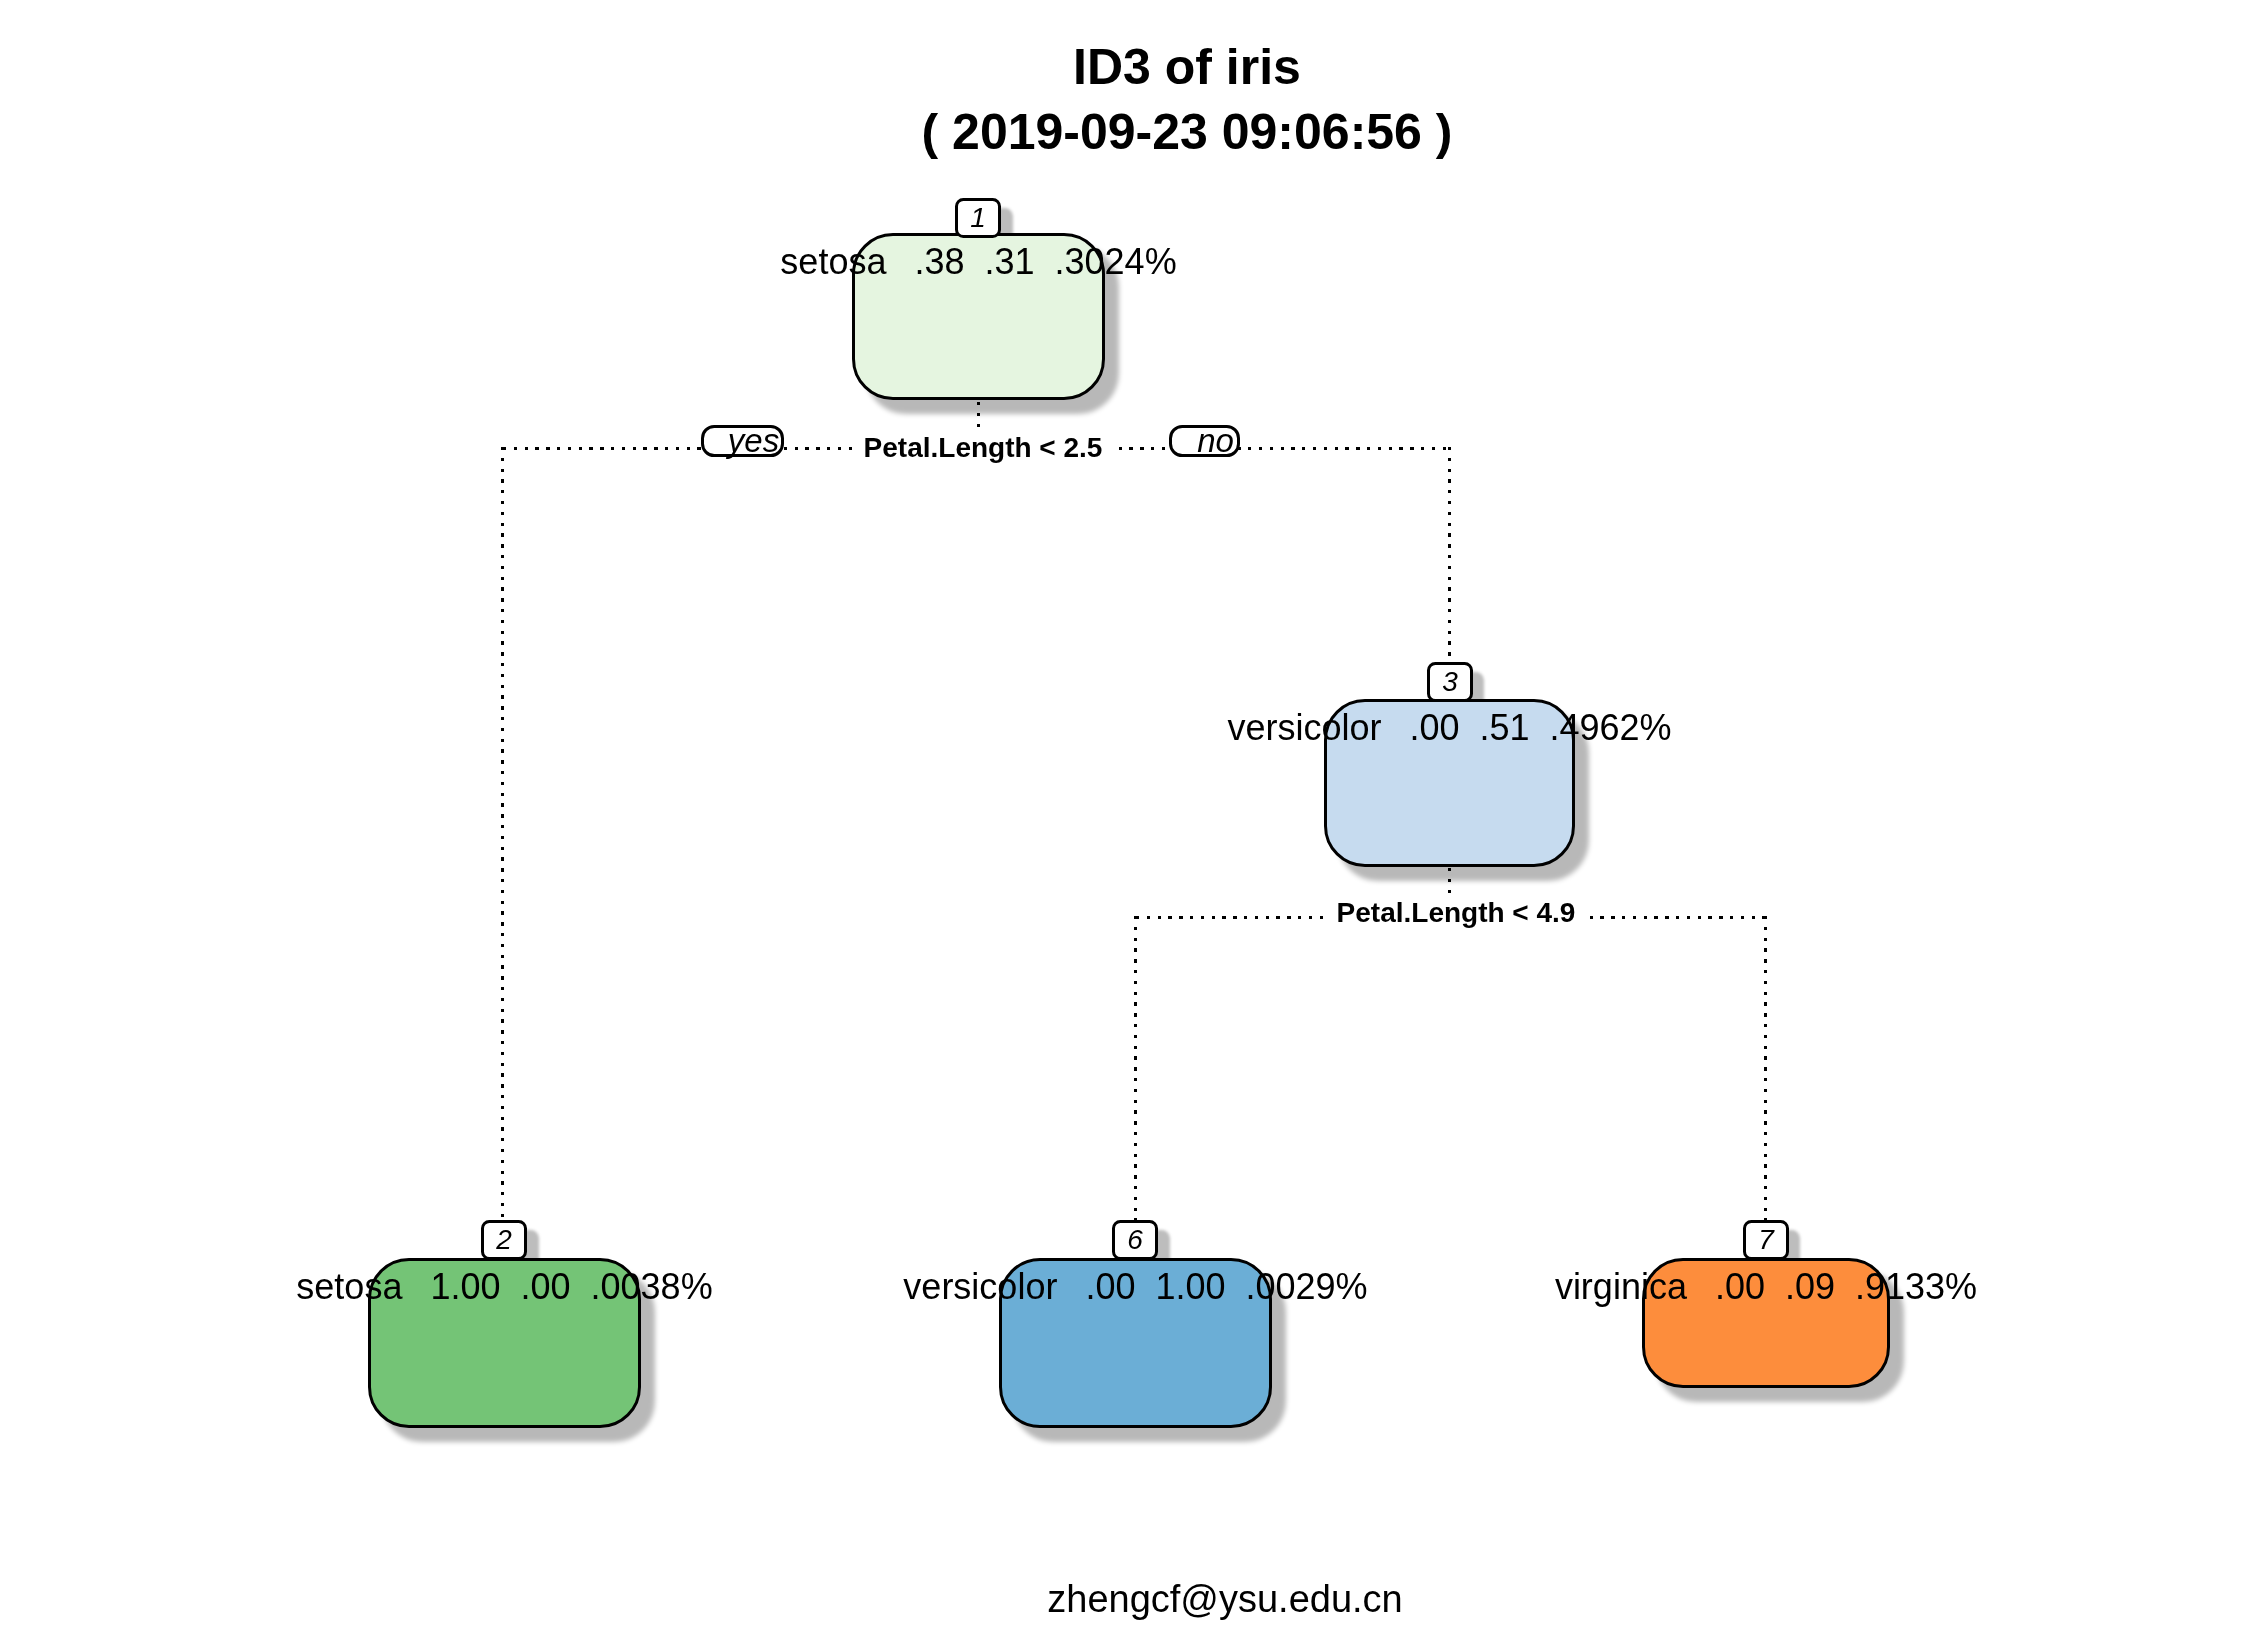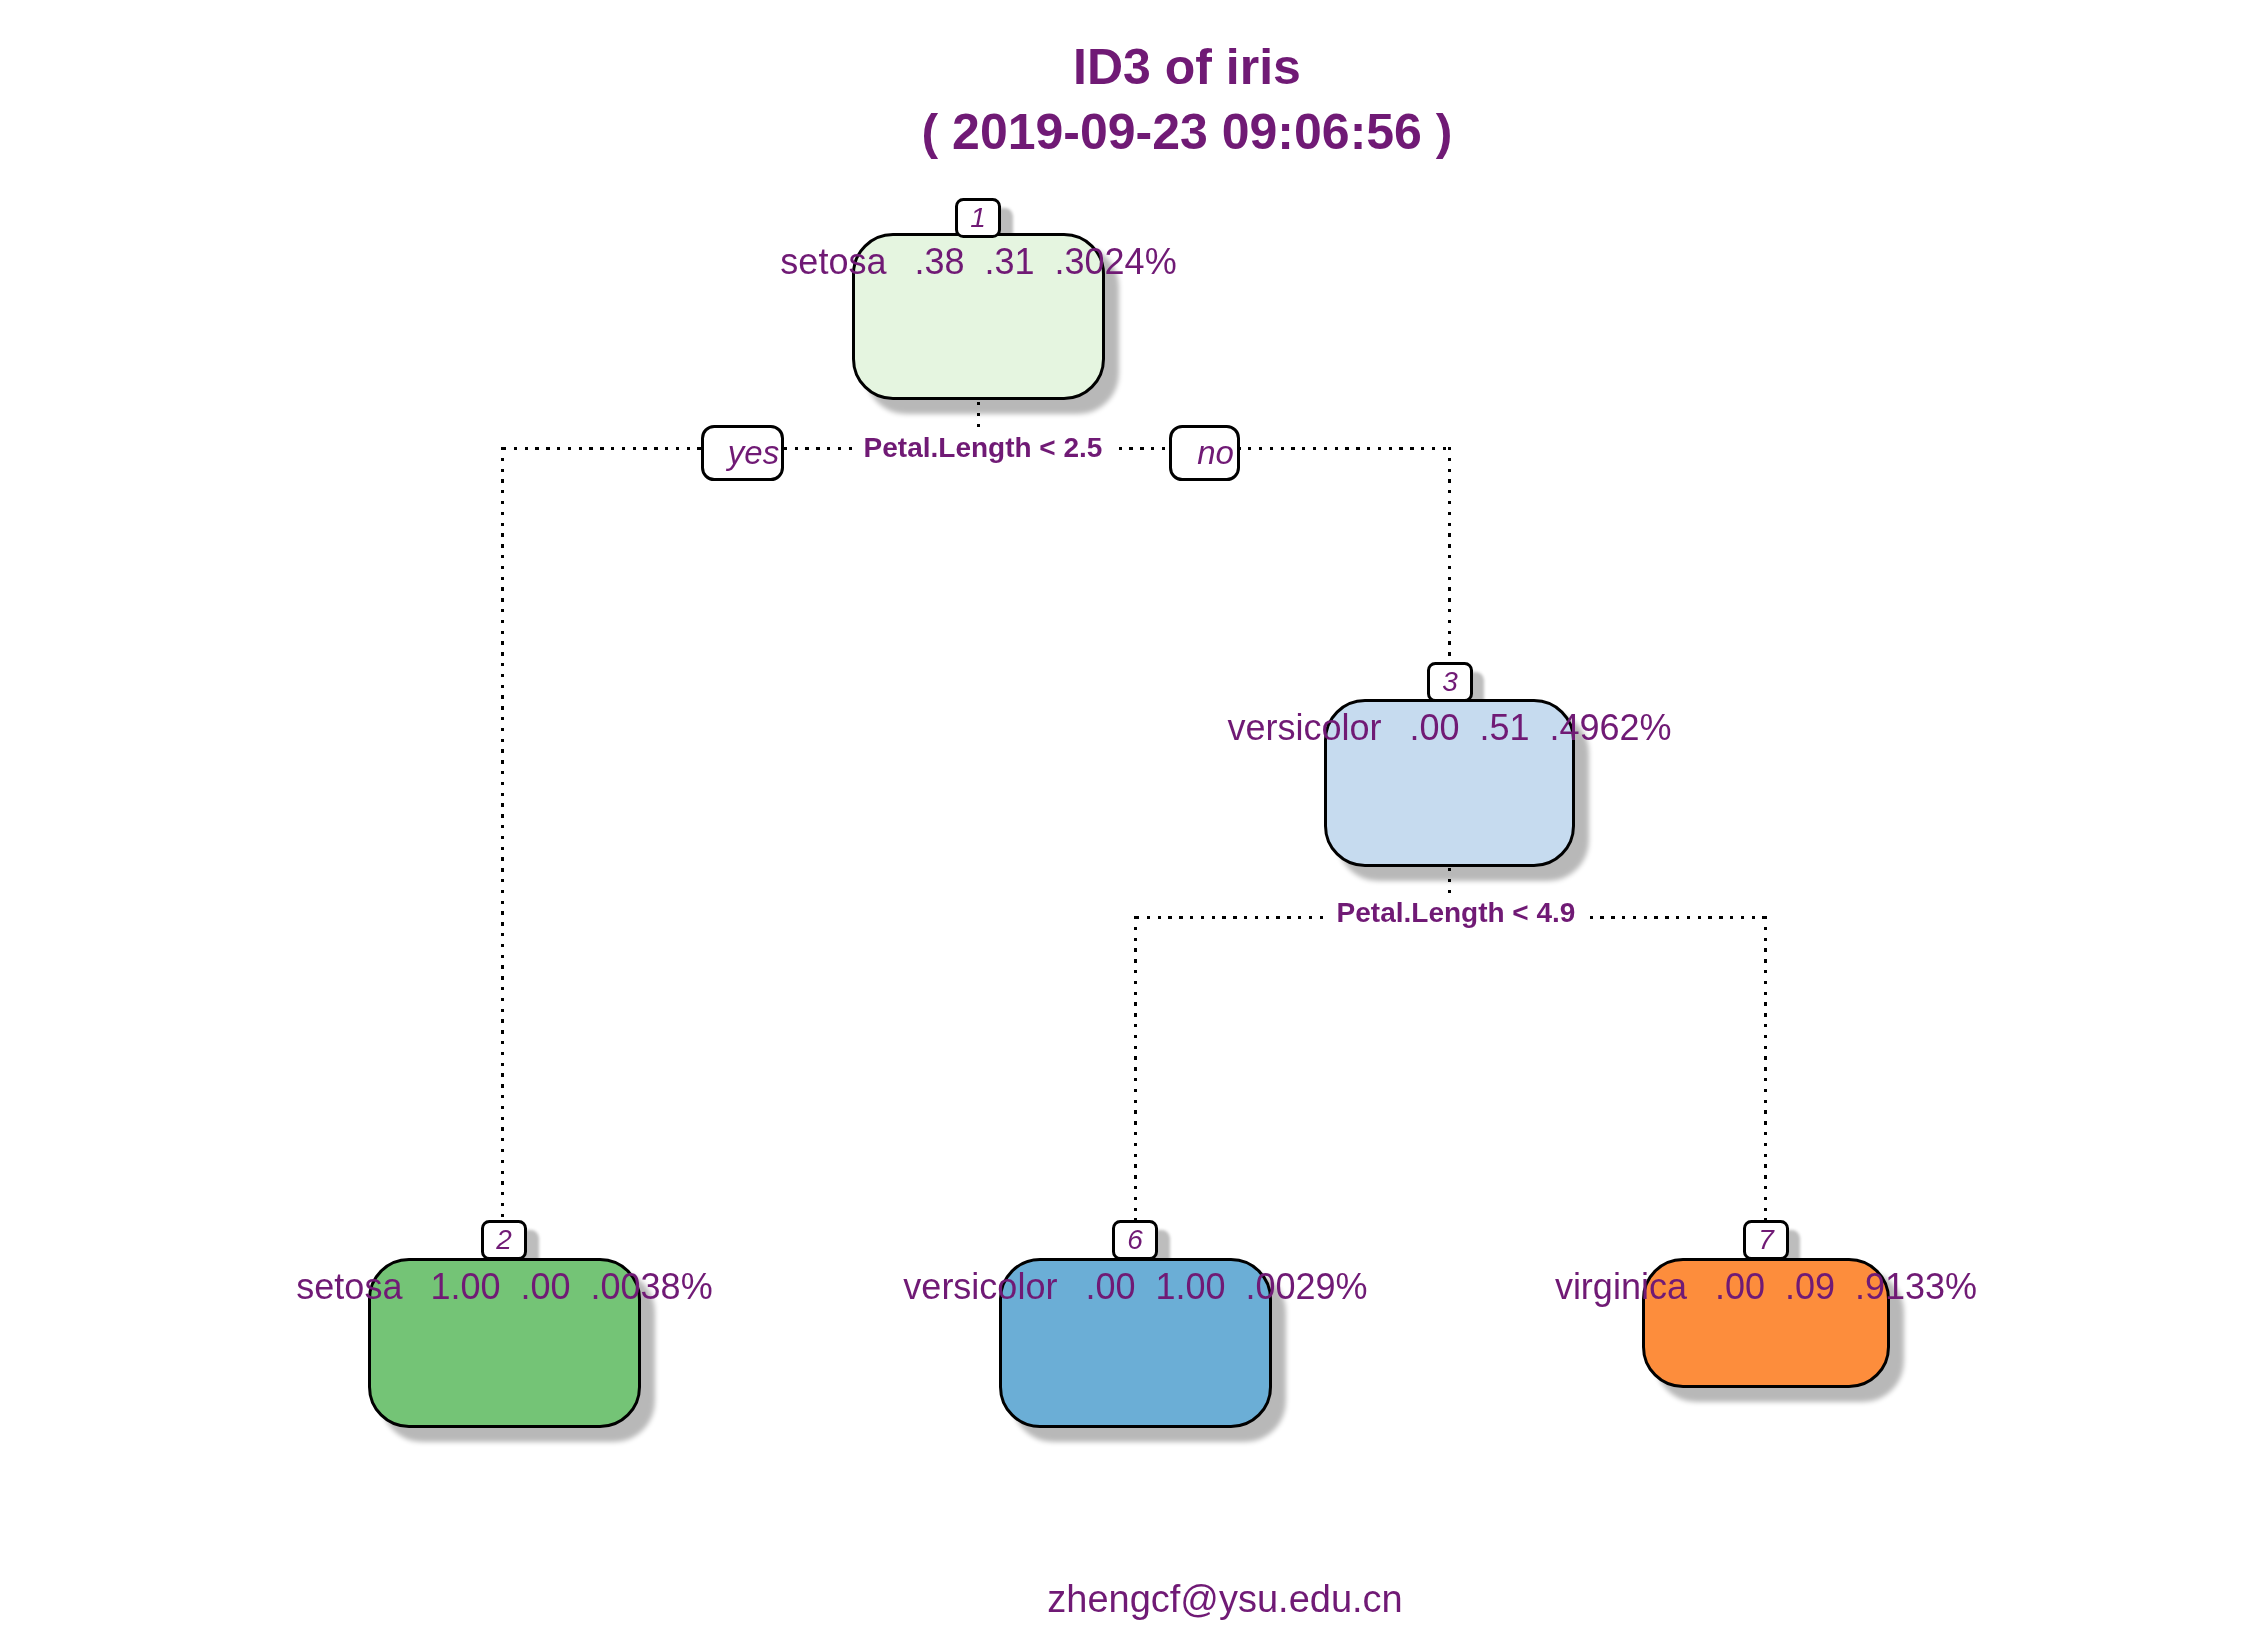--- a/index.html
+++ b/index.html
@@ -2,21 +2,21 @@
 <html style="font-size:13.2px"><head>
 <meta charset="utf-8">
 <style>
   html,body{margin:0;padding:0;background:#ffffff;}
   .canvas{
     position:relative;
     width:2261px;
     height:1633px;
     background:#ffffff;
     font-family:"Liberation Sans", sans-serif;
-    color:#701a75;
+    color:#000000;
     overflow:hidden;
     text-decoration:underline;
   }
   .title{
     position:absolute;
     left:1187px; top:35px;
     transform:translateX(-50%);
     text-align:center;
     font-weight:bold;
     font-size:50px;
@@ -49,21 +49,21 @@
     background:#ffffff;
     font-weight:bold;
     font-size:28px;
     padding:1.7px 10px;
     white-space:nowrap;
     z-index:3;
   }
   .yn-badge{
     position:absolute;
     box-sizing:border-box;
-    height:56px;
+    height:32px;
     background:#ffffff;
     border:3.3px solid #000;
     border-radius:13.2px;
     font-style:italic;
     font-size:33px;
     display:flex; align-items:center; justify-content:center;
     z-index:3;
     padding-left:22px;
   }
   .tree-node{

